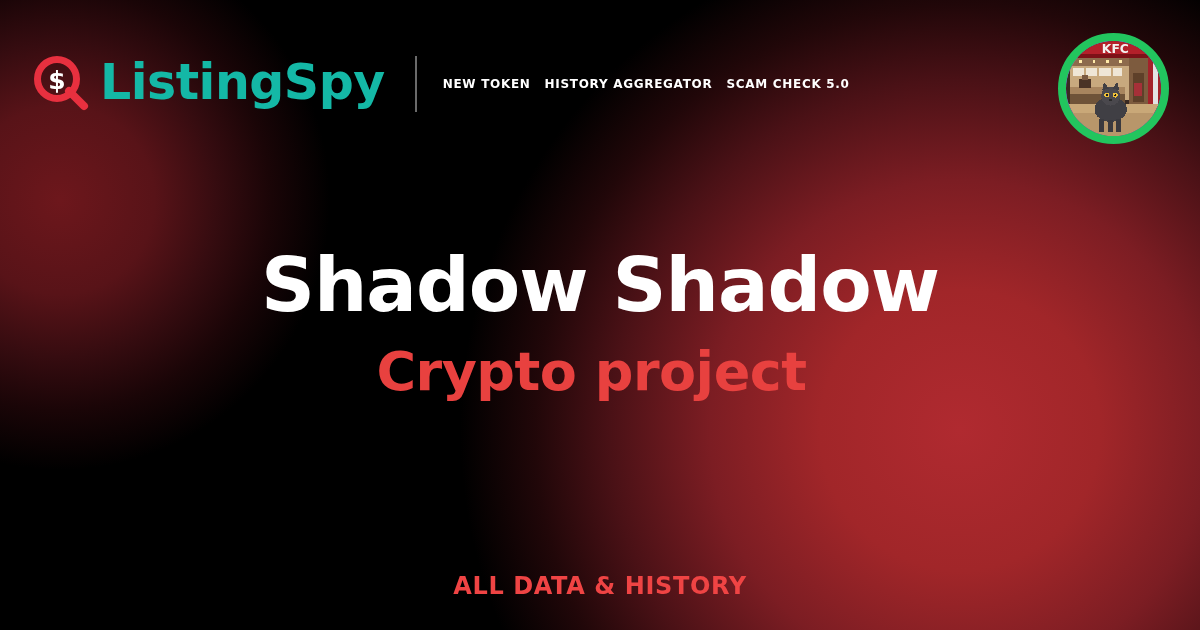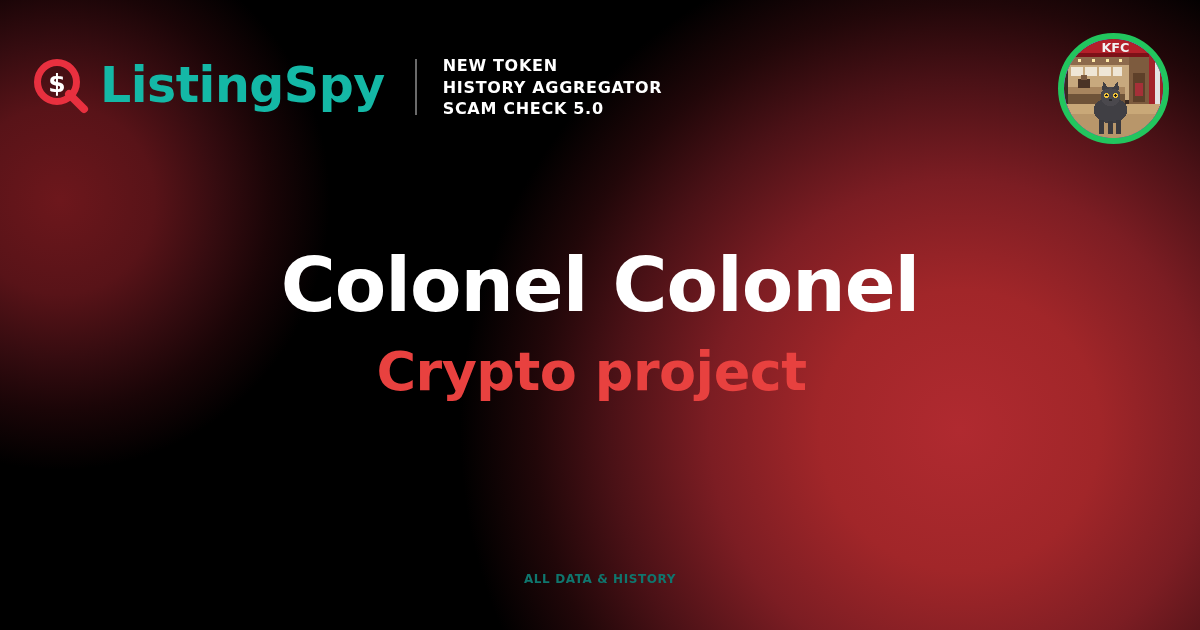--- a/index.html
+++ b/index.html
@@ -81,40 +81,40 @@
   }
   .divider {
     width: 2px;
     height: 56px;
     background: #6a6a6a;
     margin: 0 26px 0 30px;
     flex: 0 0 auto;
   }
   .tagline {
     display: flex;
-    flex-direction: column;
+    flex-direction: row;
     justify-content: center;
-    gap: 2px;
+    gap: 14px;
     color: #ffffff;
-    font-size: 16px;
+    font-size: 12px;
     font-weight: 700;
     letter-spacing: 0.7px;
     line-height: 1.22;
     white-space: nowrap;
   }
 
   
   .avatar {
     position: absolute;
     left: 1058px;
     top: 33px;
     width: 111px;
     height: 111px;
     border-radius: 50%;
-    border: 6px solid #22c55e;
+    border: 8px solid #22c55e;
     box-sizing: border-box;
     overflow: hidden;
     background: #8b5cf6;
   }
   .avatar svg { display: block; width: 100%; height: 100%; }
 
   
   .center {
     position: absolute;
     left: 0;
@@ -141,22 +141,22 @@
     white-space: nowrap;
   }
 
   
   .footer {
     position: absolute;
     left: 0;
     right: 0;
     top: 572px;
     text-align: center;
-    color: #0f766e;
-    font-size: 12px;
+    color: #ef4444;
+    font-size: 24px;
     font-weight: 700;
     letter-spacing: 0.6px;
   }
 </style>
 </head>
 <body>
 
 <div class="canvas">
 
   <div class="glow-top-left"></div>
@@ -234,19 +234,19 @@
         <circle cx="52" cy="57" r="1.1" fill="#1a1a1a"></circle>
         <rect x="45.5" y="61" width="3" height="2" fill="#2a2a2a"></rect>
         <rect x="35" y="82" width="5" height="14" fill="#3a393e"></rect>
         <rect x="44" y="83" width="5" height="13" fill="#3a393e"></rect>
         <rect x="53" y="82" width="5" height="14" fill="#3a393e"></rect>
       </g>
     </svg>
   </div>
 
   <div class="center">
-    <h1 class="title">Colonel Colonel</h1>
+    <h1 class="title">Shadow Shadow</h1>
     <div class="subtitle">Crypto project</div>
   </div>
 
   <div class="footer">ALL DATA &amp; HISTORY</div>
 
 </div>
 
 </body></html>

